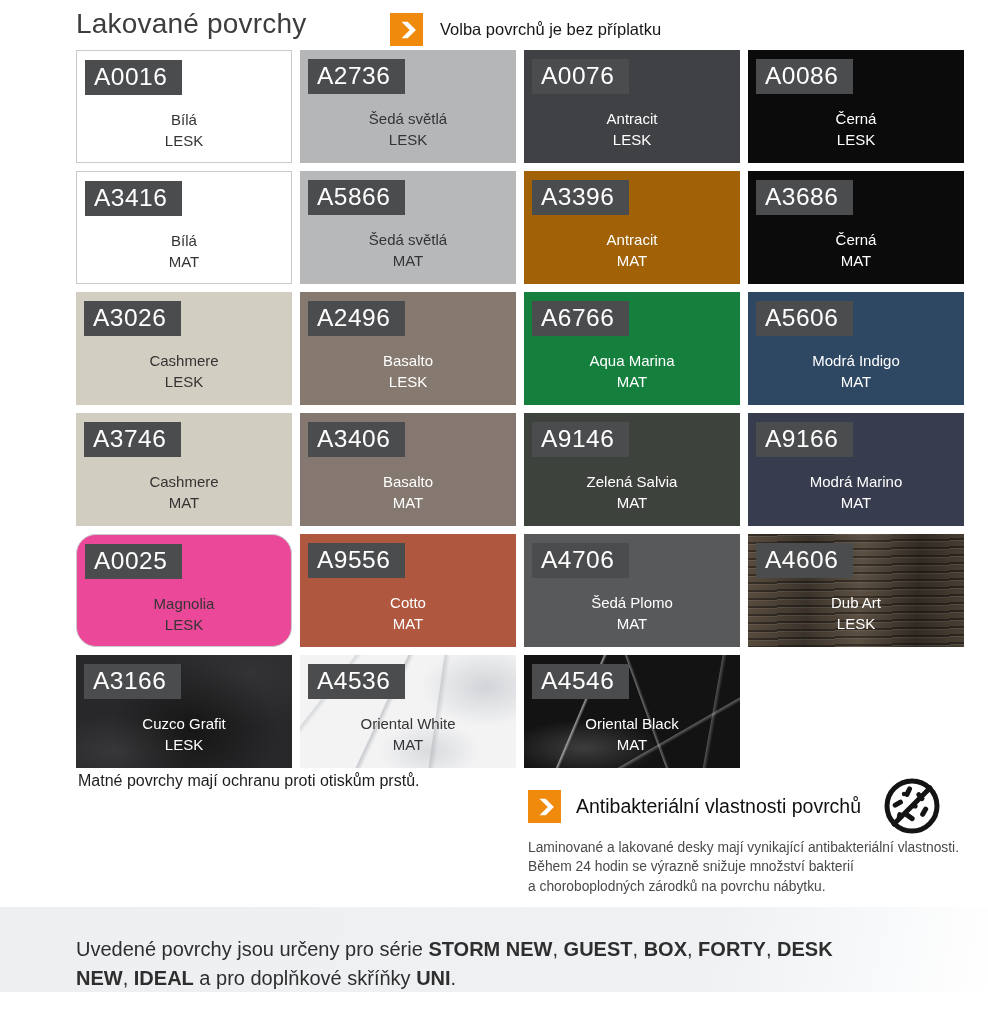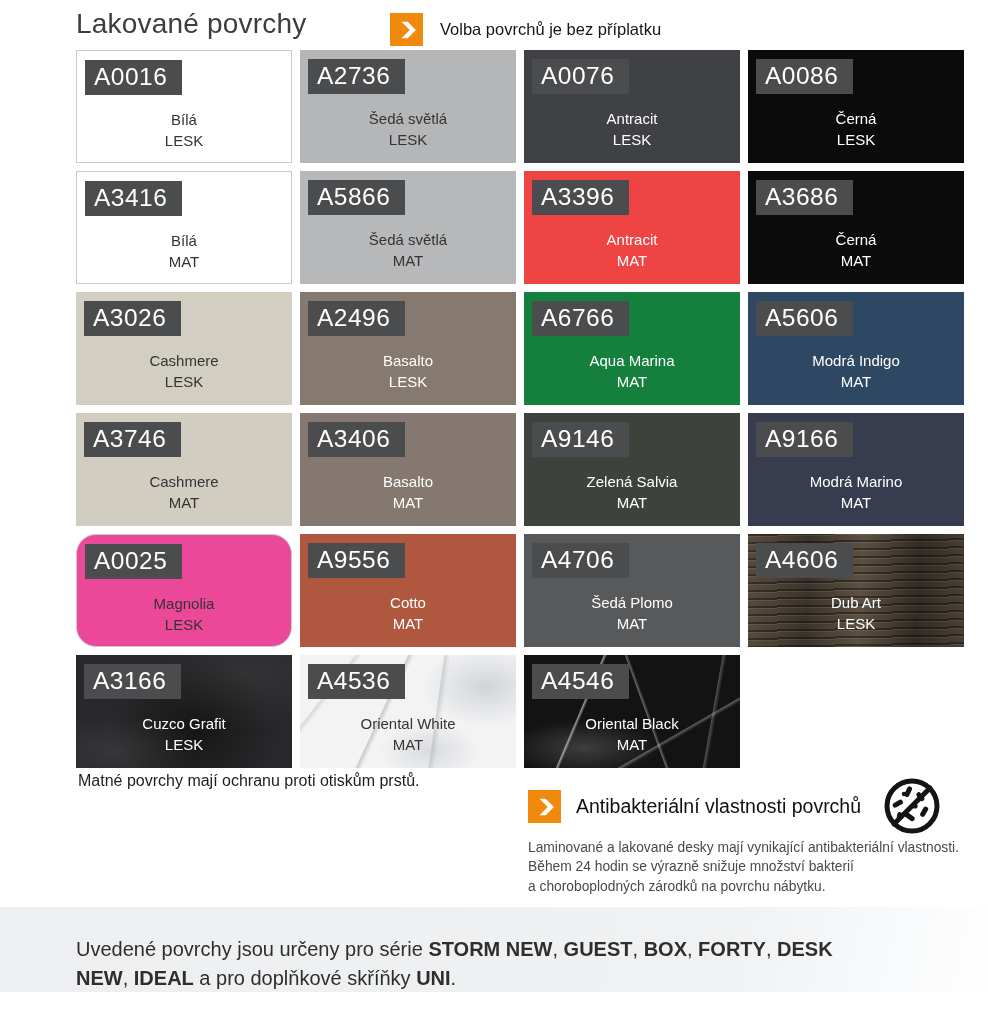--- a/index.html
+++ b/index.html
@@ -137,21 +137,21 @@
         <div>MAT</div>
       </div>
     </div>
       <div class="swatch" style="background-color: rgb(183, 184, 186); color: rgb(52, 52, 52);">
       <span class="code-badge">A5866</span>
       <div class="swatch-label">
         <div>Šedá světlá</div>
         <div>MAT</div>
       </div>
     </div>
-      <div class="swatch" style="background-color: #ef4444; color: rgb(255, 255, 255); text-decoration: underline;">
+      <div class="swatch" style="background-color: #a16207; color: rgb(255, 255, 255); text-decoration: underline;">
       <span class="code-badge">A3396</span>
       <div class="swatch-label">
         <div>Antracit</div>
         <div>MAT</div>
       </div>
     </div>
       <div class="swatch" style="background-color: rgb(11, 11, 12); color: rgb(255, 255, 255);">
       <span class="code-badge">A3686</span>
       <div class="swatch-label">
         <div>Černá</div>

